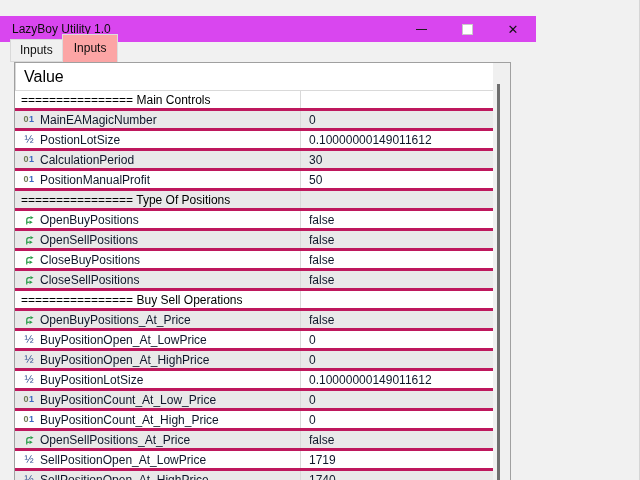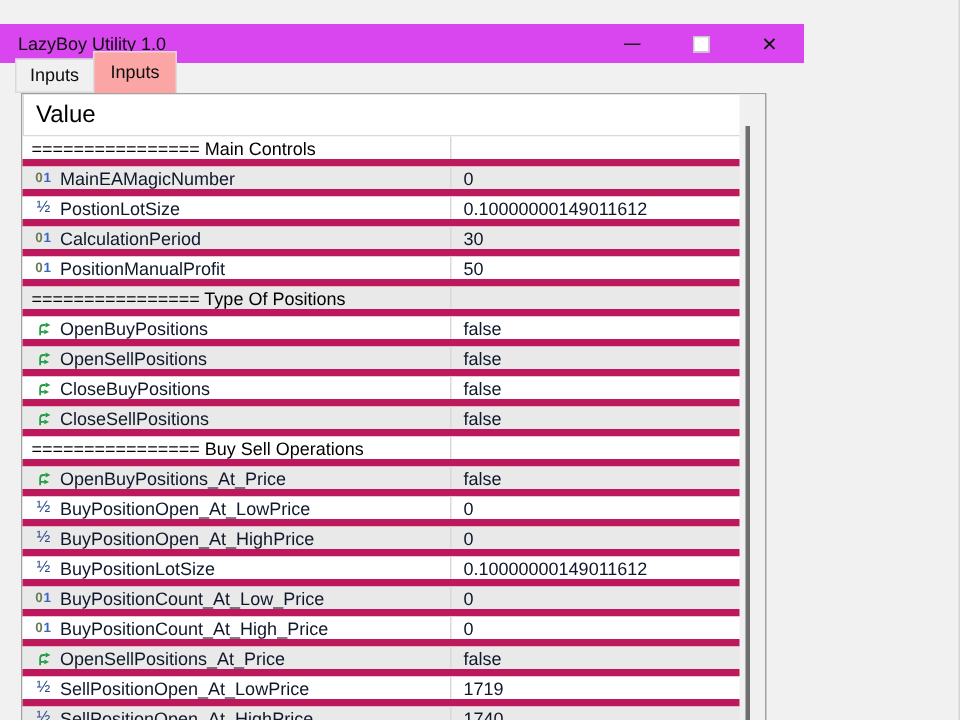--- a/index.html
+++ b/index.html
@@ -32,21 +32,21 @@
   }
 
   
   .param-table{
     position:absolute;left:14px;top:62px;width:497px;height:430px;
     box-sizing:border-box;background:#ffffff;border:1px solid #a0a0a0;z-index:1;
   }
   .thead{display:flex;height:28px;box-sizing:border-box;border-bottom:1px solid #d9d9d9;background:#fff;}
   .th-var{width:285px;box-sizing:border-box;padding-left:10px;line-height:27px;font-size:12px;color:#000;}
   .th-val{flex:1;box-sizing:border-box;border-left:1px solid #d9d9d9;padding-left:8px;line-height:27px;font-size:16px;color:#000;}
-  .row{display:flex;height:20px;box-sizing:border-box;border-bottom:5px solid #be185d;background:#fff;}
+  .row{display:flex;height:20px;box-sizing:border-box;border-bottom:3px solid #be185d;background:#fff;}
   .row.stripe{background:#e9e9e9;}
   .c-var{width:285px;box-sizing:border-box;display:flex;align-items:center;padding-left:6px;overflow:hidden;}
   .c-val{flex:1;box-sizing:border-box;border-left:1px solid #d9d9d9;display:flex;align-items:center;padding-left:8px;padding-right:20px;overflow:hidden;}
   .var-label,.val-text{font-size:12px;color:#0f172a;white-space:nowrap;}
   .section-label{font-size:12px;color:#000;white-space:nowrap;letter-spacing:0;}
   .type-icon{width:16px;flex:none;text-align:center;margin-right:3px;line-height:1;}
   .icon-int{font-size:9px;font-weight:700;letter-spacing:0.5px;}
   .icon-dbl{font-size:11px;font-weight:400;}
   .icon-bool svg{display:block;margin:0 auto;}
 

